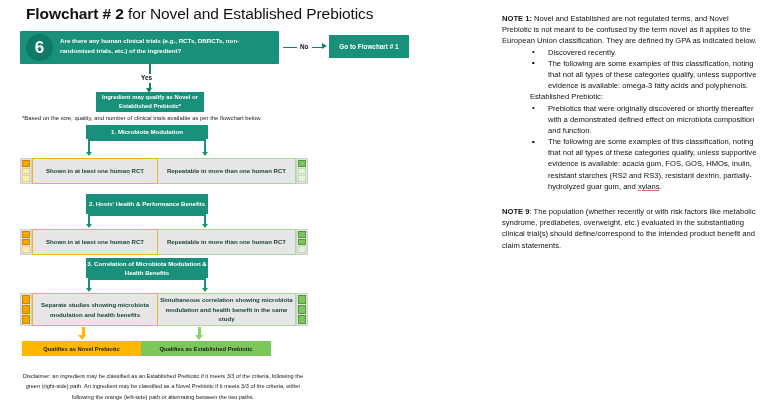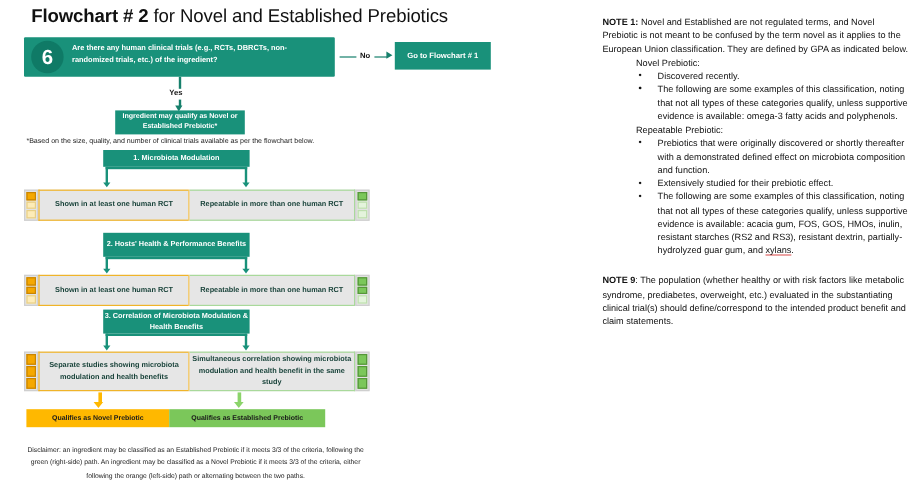--- a/index.html
+++ b/index.html
@@ -280,32 +280,31 @@
 
     <div class="disclaimer">Disclaimer: an ingredient may be classified as an Established Prebiotic if it meets 3/3 of the criteria, following the green (right-side) path. An ingredient may be classified as a Novel Prebiotic if it meets 3/3 of the criteria, either following the orange (left-side) path or alternating between the two paths.</div>
   </div>
 
   <div class="notes">
 
     <p>
       <span class="n-lab">NOTE 1:</span><span> Novel and Established are not regulated terms, and Novel Prebiotic is not meant to be confused by the term novel as it applies to the European Union classification. They are defined by GPA as indicated below.</span>
     </p>
 
-    <p class="sub-head">Novel Prebiotic:</p>
     <p class="sub-item"><span class="bul">•</span><span>Discovered recently.</span></p>
     <p class="sub-item"><span class="bul">•</span></p>
     <p class="sub-item"><span class="bul">•</span><span>The following are some examples of this classification, noting that not all types of these categories qualify, unless supportive evidence is available: omega-3 fatty acids and polyphenols.</span></p>
 
-    <p class="sub-head">Repeatable Prebiotic:</p>
+    <p class="sub-head">Established Prebiotic:</p>
     <p class="sub-item"><span class="bul">•</span><span>Prebiotics that were originally discovered or shortly  thereafter with a demonstrated defined effect on microbiota composition and function.</span></p>
-    <p class="sub-item"><span class="bul">•</span><span>Extensively studied for their prebiotic effect.</span></p>
+    <p class="sub-item"><span class="bul">•</span></p>
     <p class="sub-item"><span class="bul">•</span><span><span>The following are some examples of this classification, noting that not all types of these categories qualify, unless supportive evidence is available: acacia gum, FOS, GOS, HMOs, inulin, resistant starches (RS2 and RS3), resistant dextrin, partially-hydrolyzed guar gum, and </span><span class="misspell">xylans</span><span>.</span></span></p>
 
     <div class="gap"></div>
 
 
     <div class="gap"></div>
 
     <p>
-      <span class="n-lab">NOTE 9</span><span>: The population (whether healthy or with risk factors like metabolic syndrome, prediabetes, overweight, etc.) evaluated in the substantiating clinical trial(s) should define/correspond to the intended product benefit and claim statements.</span>
+      <span class="n-lab">NOTE 9</span><span>: The population (whether recently or with risk factors like metabolic syndrome, prediabetes, overweight, etc.) evaluated in the substantiating clinical trial(s) should define/correspond to the intended product benefit and claim statements.</span>
     </p>
   </div>
 </div>
 
 </body></html>

